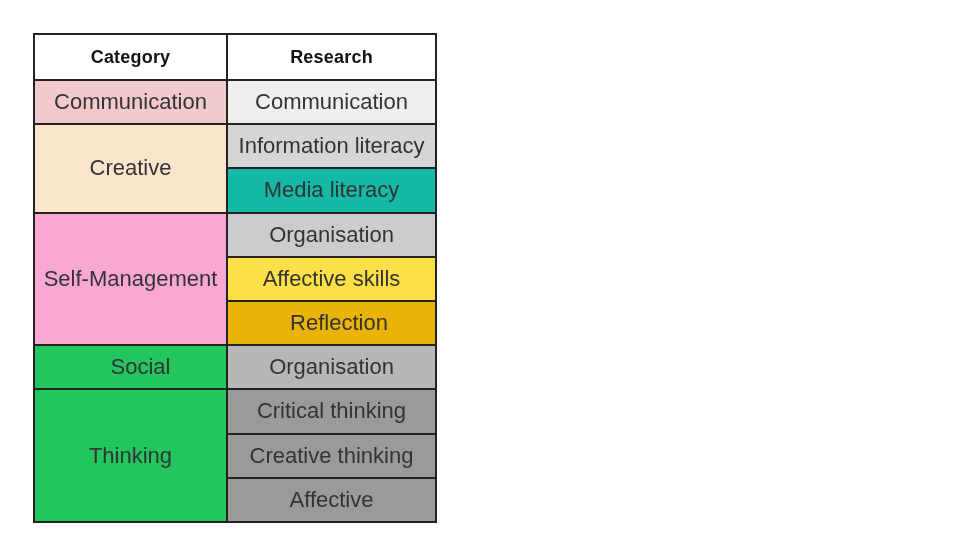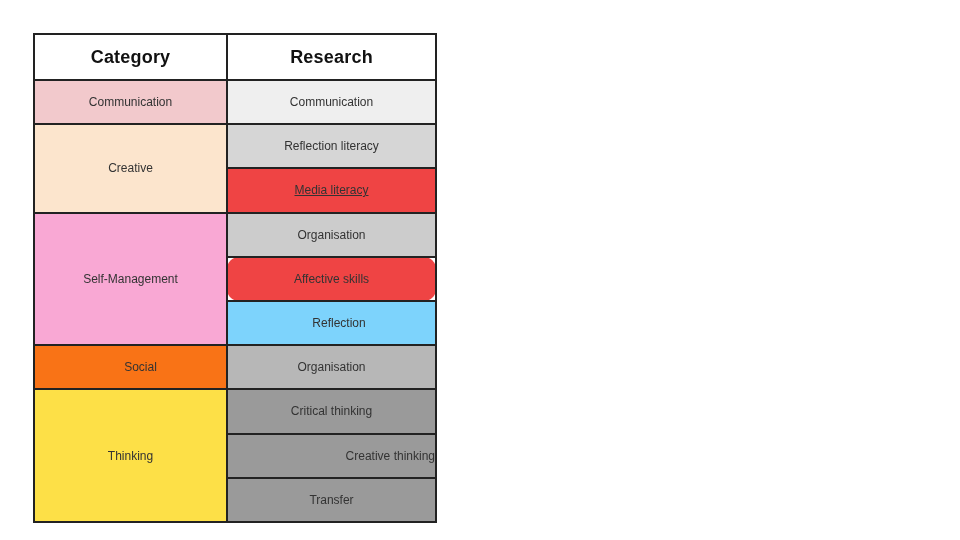--- a/index.html
+++ b/index.html
@@ -35,21 +35,21 @@
   }
   .skills th {
     height: 44px;
     font-size: 18px;
     font-weight: bold;
     color: #111111;
     background: #ffffff;
     letter-spacing: 0.2px;
   }
   .skills td {
-    font-size: 12px;
+    font-size: 22px;
     font-weight: 400;
     color: #333333;
   }
 </style>
 </head>
 <body>
 
 <div class="page">
   <table class="skills">
     <colgroup>
@@ -62,44 +62,44 @@
         <th>Research</th>
       </tr>
     </thead>
     <tbody>
       <tr>
         <td style="background: rgb(242, 201, 204);">Communication</td>
         <td style="background: rgb(239, 239, 239);">Communication</td>
       </tr>
       <tr>
         <td rowspan="2" style="background: rgb(252, 229, 205);">Creative</td>
-        <td style="background: rgb(214, 214, 214);">Reflection literacy</td>
+        <td style="background: rgb(214, 214, 214);">Information literacy</td>
       </tr>
       <tr>
-        <td style="background: #ef4444; text-decoration: underline;">Media literacy</td>
+        <td style="background: #14b8a6;">Media literacy</td>
       </tr>
       <tr>
         <td rowspan="3" style="background: #f9a8d4;">Self-Management</td>
         <td style="background: rgb(204, 204, 204);">Organisation</td>
       </tr>
       <tr>
-        <td style="background: #ef4444; border-radius: 12px;">Affective skills</td>
+        <td style="background: #fde047;">Affective skills</td>
       </tr>
       <tr>
-        <td style="background: #7dd3fc; padding-left: 15px;">Reflection</td>
+        <td style="background: #eab308; padding-left: 15px;">Reflection</td>
       </tr>
       <tr>
-        <td style="background: #f97316; padding-left: 20px;">Social</td>
+        <td style="background: #22c55e; padding-left: 20px;">Social</td>
         <td style="background: rgb(183, 183, 183);">Organisation</td>
       </tr>
       <tr>
-        <td rowspan="3" style="background: #fde047;">Thinking</td>
+        <td rowspan="3" style="background: #22c55e;">Thinking</td>
         <td style="background: rgb(154, 154, 154);">Critical thinking</td>
       </tr>
       <tr>
-        <td style="background: rgb(154, 154, 154); text-align: right;">Creative thinking</td>
+        <td style="background: rgb(154, 154, 154);">Creative thinking</td>
       </tr>
       <tr>
-        <td style="background: rgb(154, 154, 154);">Transfer</td>
+        <td style="background: rgb(154, 154, 154);">Affective</td>
       </tr>
     </tbody>
   </table>
 </div>
 
 </body></html>

